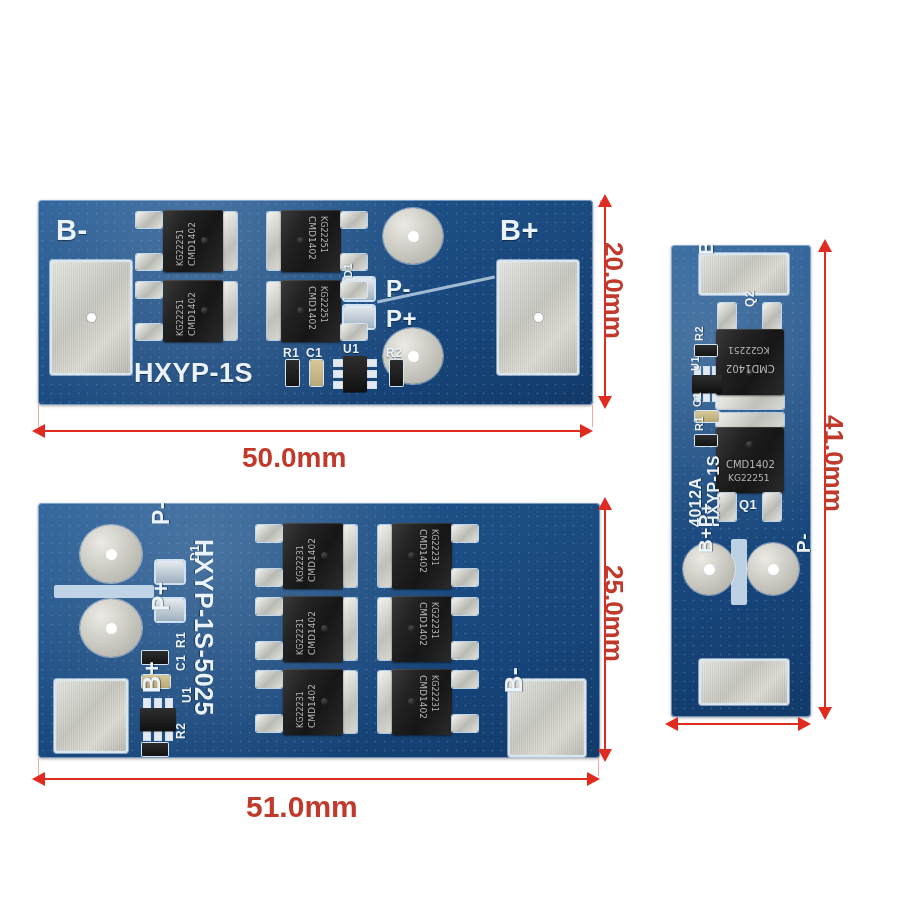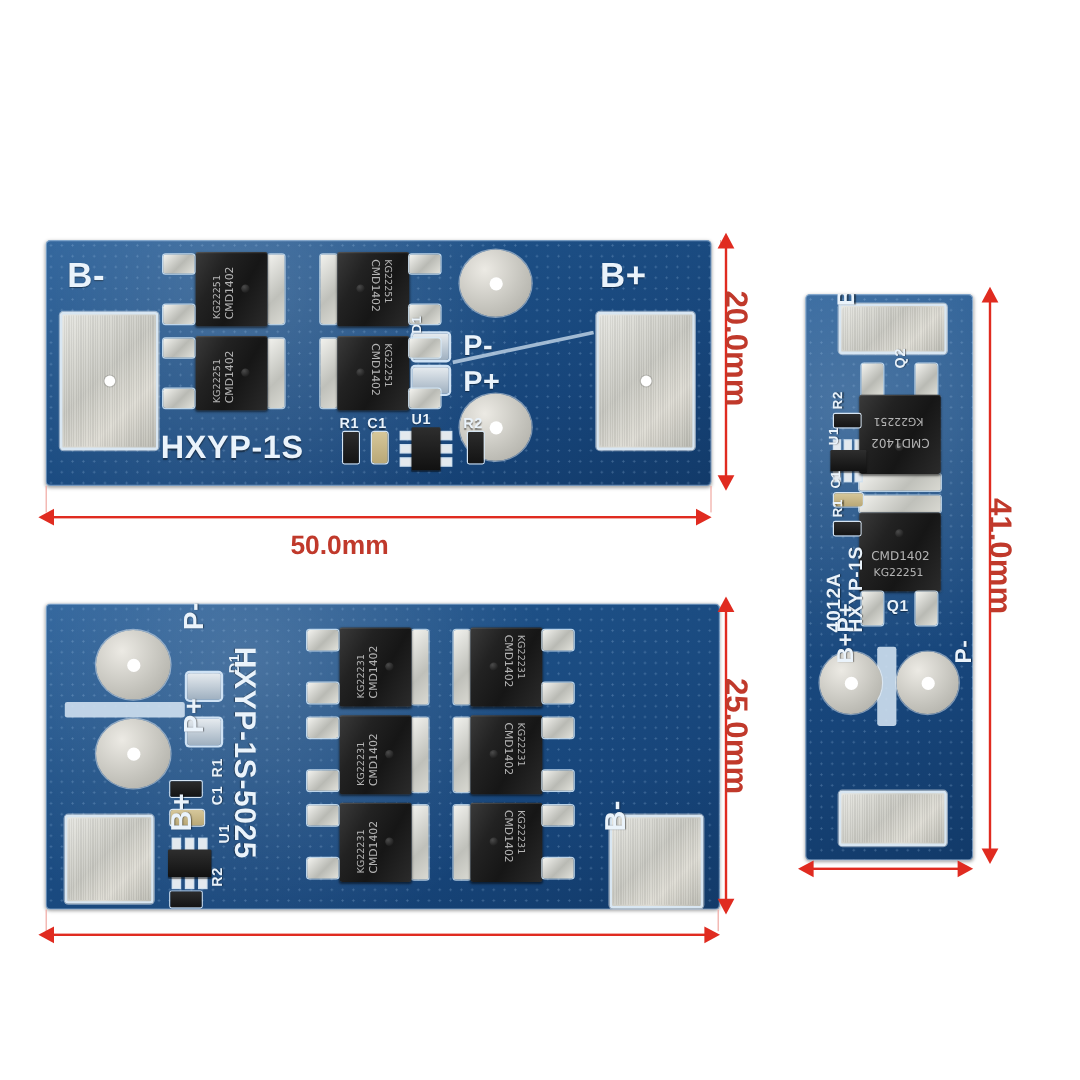--- a/index.html
+++ b/index.html
@@ -181,21 +181,21 @@
     <div class="arrow down" style="left:0px;top:196px;"></div>
     <div class="lbl rot90" style="left:31px;top:42px;font-size:26px;">20.0mm</div>
   </div>
 
   <div class="ext" style="left:38px;top:405px;width:1px;height:22px;"></div>
   <div class="ext" style="left:592px;top:405px;width:1px;height:22px;"></div>
   <div class="dim" style="left:38px;top:424px;width:555px;height:40px;">
     <div class="line" style="left:4px;top:6px;width:547px;height:2px;"></div>
     <div class="arrow left" style="left:-6px;top:0px;"></div>
     <div class="arrow right" style="left:542px;top:0px;"></div>
-    <div class="lbl" style="left:204px;top:18px;font-size:22px;">50.0mm</div>
+    <div class="lbl" style="left:204px;top:18px;font-size:28px;">50.0mm</div>
   </div>
 
   <div class="pcb" style="left:38px;top:503px;width:562px;height:255px;">
 
     <div class="rpad" style="left:42px;top:22px;width:62px;height:58px;">
         <span class="hole"></span>
       </div>
     <div class="rpad" style="left:42px;top:96px;width:62px;height:58px;">
         <span class="hole"></span>
       </div>
@@ -295,20 +295,21 @@
     <div class="arrow down" style="left:0px;top:246px;"></div>
     <div class="lbl rot90" style="left:31px;top:62px;font-size:26px;">25.0mm</div>
   </div>
 
   <div class="ext" style="left:38px;top:758px;width:1px;height:18px;"></div>
   <div class="ext" style="left:598px;top:758px;width:1px;height:18px;"></div>
   <div class="dim" style="left:38px;top:772px;width:562px;height:40px;">
     <div class="line" style="left:4px;top:6px;width:554px;height:2px;"></div>
     <div class="arrow left" style="left:-6px;top:0px;"></div>
     <div class="arrow right" style="left:549px;top:0px;"></div>
+    <div class="lbl" style="left:208px;top:18px;font-size:30px;">51.0mm</div>
   </div>
 
   <div class="pcb" style="left:671px;top:245px;width:140px;height:472px;">
 
     <div class="tab" style="left:28px;top:8px;width:90px;height:42px;"></div>
     <div class="silk rotn90" style="left:24px;top:10px;font-size:20px;">B-</div>
 
     <div class="leg" style="left:47px;top:58px;width:18px;height:28px;"></div>
     <div class="leg" style="left:92px;top:58px;width:18px;height:28px;"></div>
     <div class="fet" style="left:45px;top:84px;width:68px;height:66px;">

